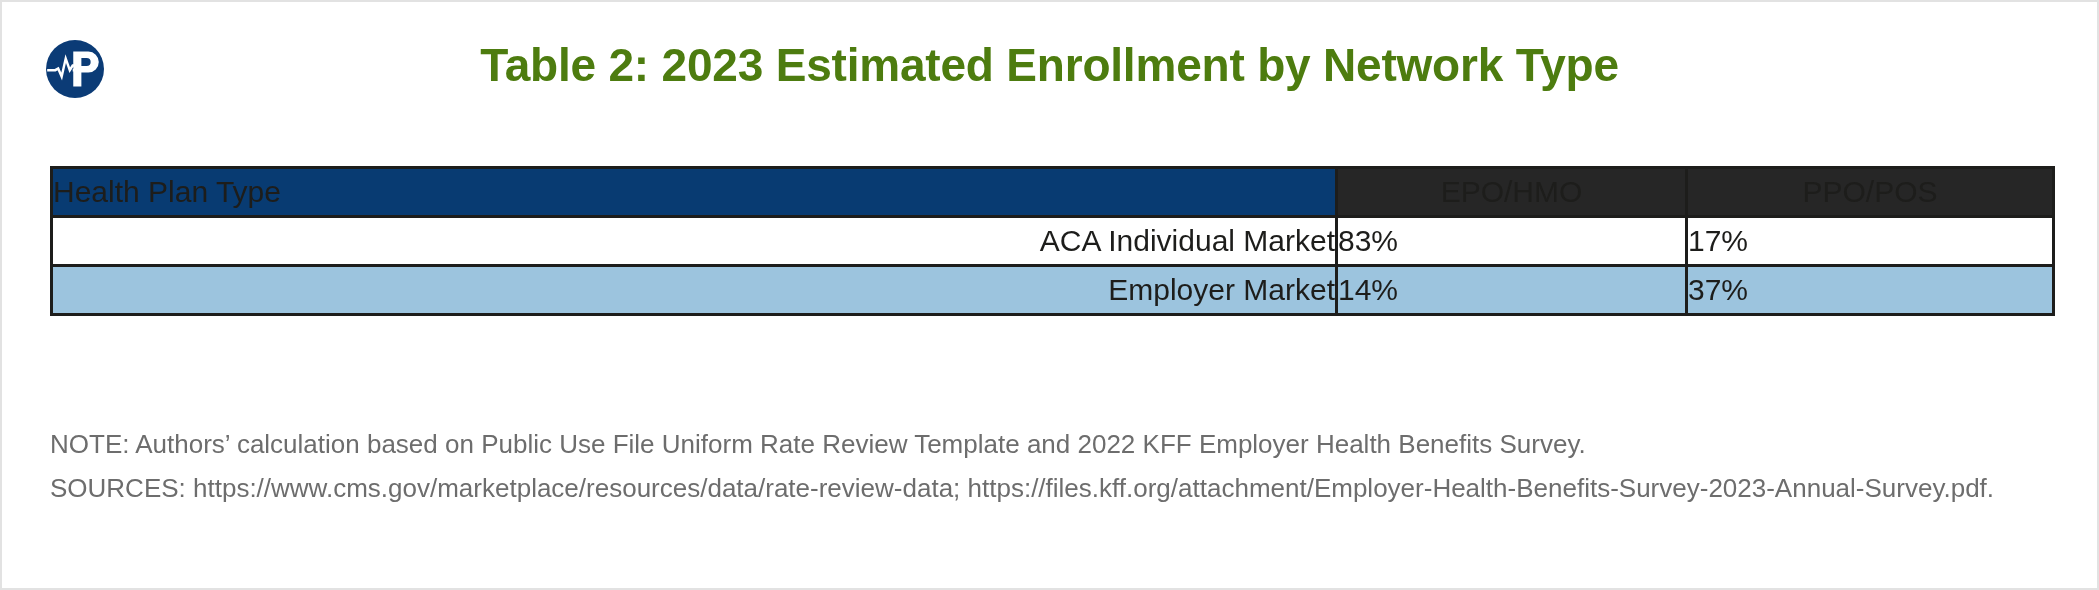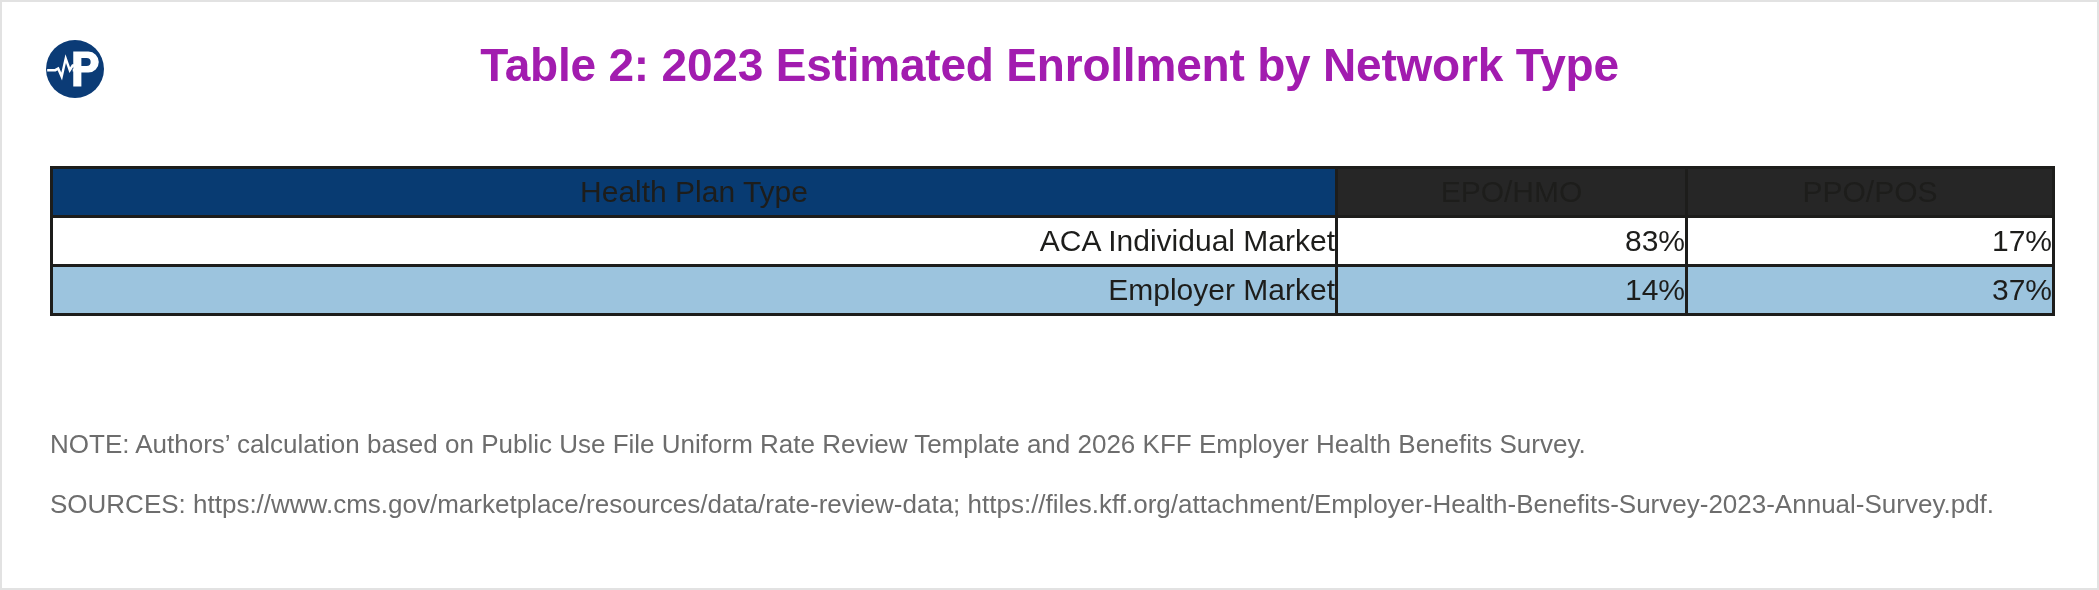--- a/index.html
+++ b/index.html
@@ -39,21 +39,21 @@
 
   .page-title {
     position: absolute;
     left: 0;
     right: 0;
     top: 36px;
     text-align: center;
     font-size: 46px;
     font-weight: bold;
     letter-spacing: -0.2px;
-    color: #a21caf;
+    color: #4d7c0f;
     white-space: nowrap;
   }
 
   
   .table-wrap {
     position: absolute;
     left: 48px;
     top: 164px;
     width: 2002px;
   }
@@ -82,58 +82,58 @@
 
   
   thead th {
     height: 94px;
     font-size: 30px;
     color: #ffffff;
     vertical-align: middle;
   }
   th.th-name {
     background: #083b72;
-    text-align: center;
+    text-align: left;
     padding-left: 18px;
   }
   th.th-metric {
     background: #262626;
     text-align: center;
   }
 
   
   tbody td {
     height: 58px;
     vertical-align: middle;
   }
   td.cell-name {
     text-align: right;
     padding-left: 18px;
     font-size: 31px;
   }
   td.cell-value {
-    text-align: right;
+    text-align: left;
     font-size: 31px;
   }
   tr.row-odd  td { background: #ffffff; }
   tr.row-even td { background: #9cc4de; margin-top: 32px; }
 
   
   .footnotes {
     position: absolute;
     left: 48px;
     top: 424px;
     width: 2005px;
   }
   .footnote {
     font-size: 26px;
     line-height: 36px;
     color: #6d6d6d;
   }
-  .footnote + .footnote { margin-top: 24px; }
+  .footnote + .footnote { margin-top: 8px; }
 </style>
 </head>
 <body>
 
 <div class="page">
 
   <div class="header">
 
     <div class="logo">
       <svg viewBox="0 0 100 100" aria-hidden="true">
@@ -172,17 +172,17 @@
         <tr class="row-even">
           <td class="cell-name">Employer Market</td>
           <td class="cell-value">14%</td>
           <td class="cell-value">37%</td>
         </tr>
       </tbody>
     </table>
   </div>
 
   <div class="footnotes">
-    <div class="footnote">NOTE: Authors’ calculation based on Public Use File Uniform Rate Review Template and 2026 KFF Employer Health Benefits Survey.</div>
+    <div class="footnote">NOTE: Authors’ calculation based on Public Use File Uniform Rate Review Template and 2022 KFF Employer Health Benefits Survey.</div>
     <div class="footnote">SOURCES: https://www.cms.gov/marketplace/resources/data/rate-review-data; https://files.kff.org/attachment/Employer-Health-Benefits-Survey-2023-Annual-Survey.pdf.</div>
   </div>
 
 </div>
 
 </body></html>

